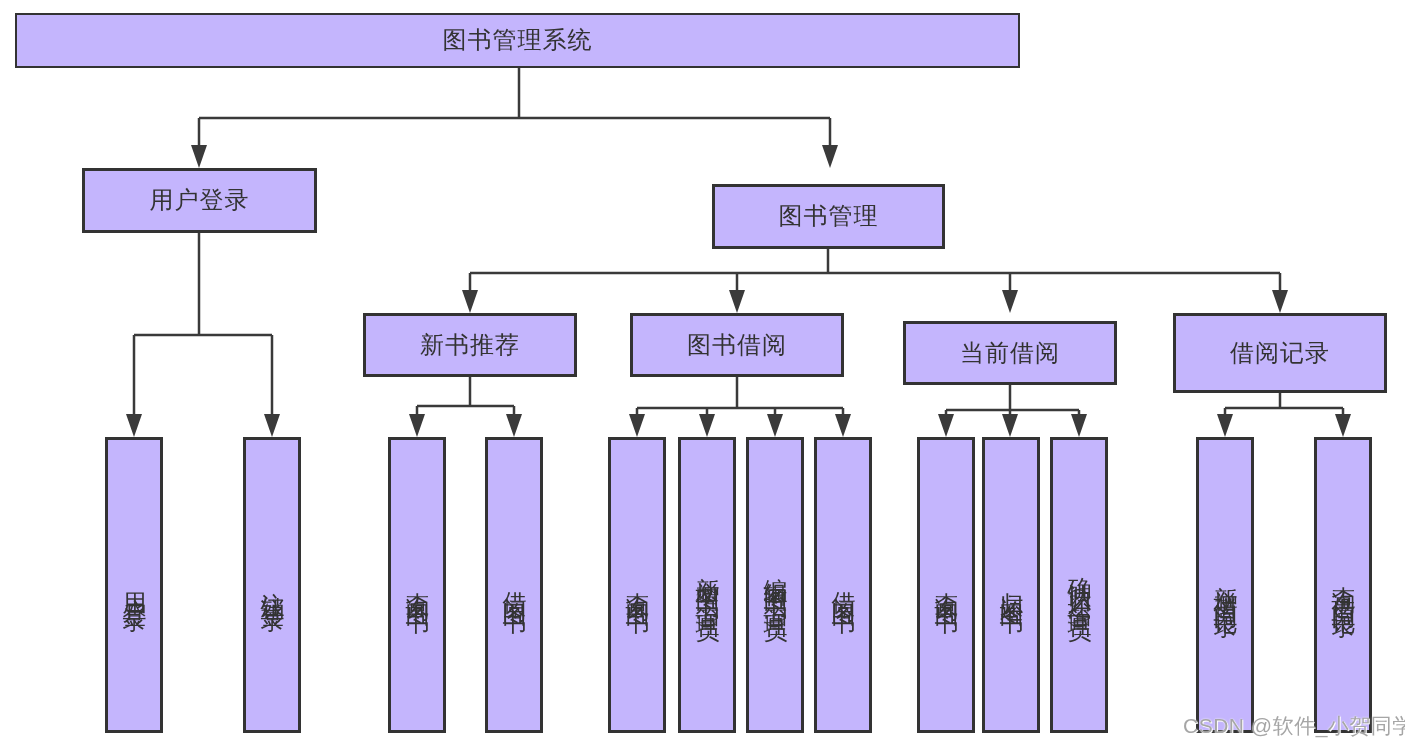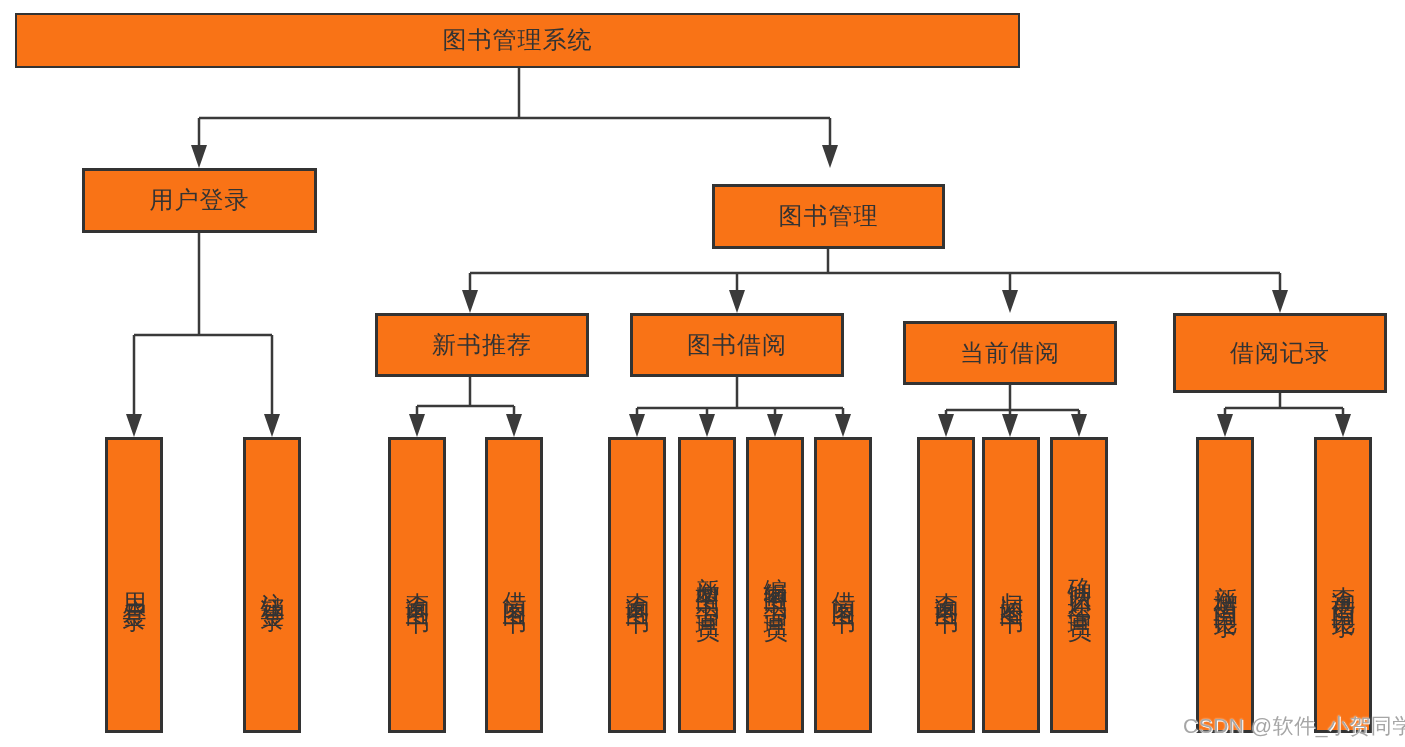--- a/index.html
+++ b/index.html
@@ -20,21 +20,21 @@
     position: absolute;
     left: 0;
     top: 0;
     width: 1405px;
     height: 747px;
     pointer-events: none;
   }
   .box {
     position: absolute;
     box-sizing: border-box;
-    background: #f97316;
+    background: #c4b5fd;
     border: 3px solid #333333;
     display: flex;
     align-items: center;
     justify-content: center;
     font-size: 24px;
     letter-spacing: 1px;
     line-height: 1.2;
     white-space: nowrap;
     color: #333333;
   }
@@ -128,21 +128,21 @@
       <polygon points="1217,414 1233,414 1225,437"></polygon>
       <polygon points="1335,414 1351,414 1343,437"></polygon>
     </g>
   </svg>
 
   <div class="box root" style="left:15px; top:13px; width:1005px; height:55px;">图书管理系统</div>
 
   <div class="box" style="left:82px; top:168px; width:235px; height:65px;">用户登录</div>
   <div class="box" style="left:712px; top:184px; width:233px; height:65px;">图书管理</div>
 
-  <div class="box" style="left:375px; top:313px; width:214px; height:64px;">新书推荐</div>
+  <div class="box" style="left:363px; top:313px; width:214px; height:64px;">新书推荐</div>
   <div class="box" style="left:630px; top:313px; width:214px; height:64px;">图书借阅</div>
   <div class="box" style="left:903px; top:321px; width:214px; height:64px;">当前借阅</div>
   <div class="box" style="left:1173px; top:313px; width:214px; height:80px;">借阅记录</div>
 
   <div class="box leaf" style="left:105px; top:437px; width:58px; height:296px;">用户登录</div>
   <div class="box leaf" style="left:243px; top:437px; width:58px; height:296px;">注销登录</div>
 
   <div class="box leaf" style="left:388px; top:437px; width:58px; height:296px;">查询图书</div>
   <div class="box leaf" style="left:485px; top:437px; width:58px; height:296px;">借阅图书</div>
 

